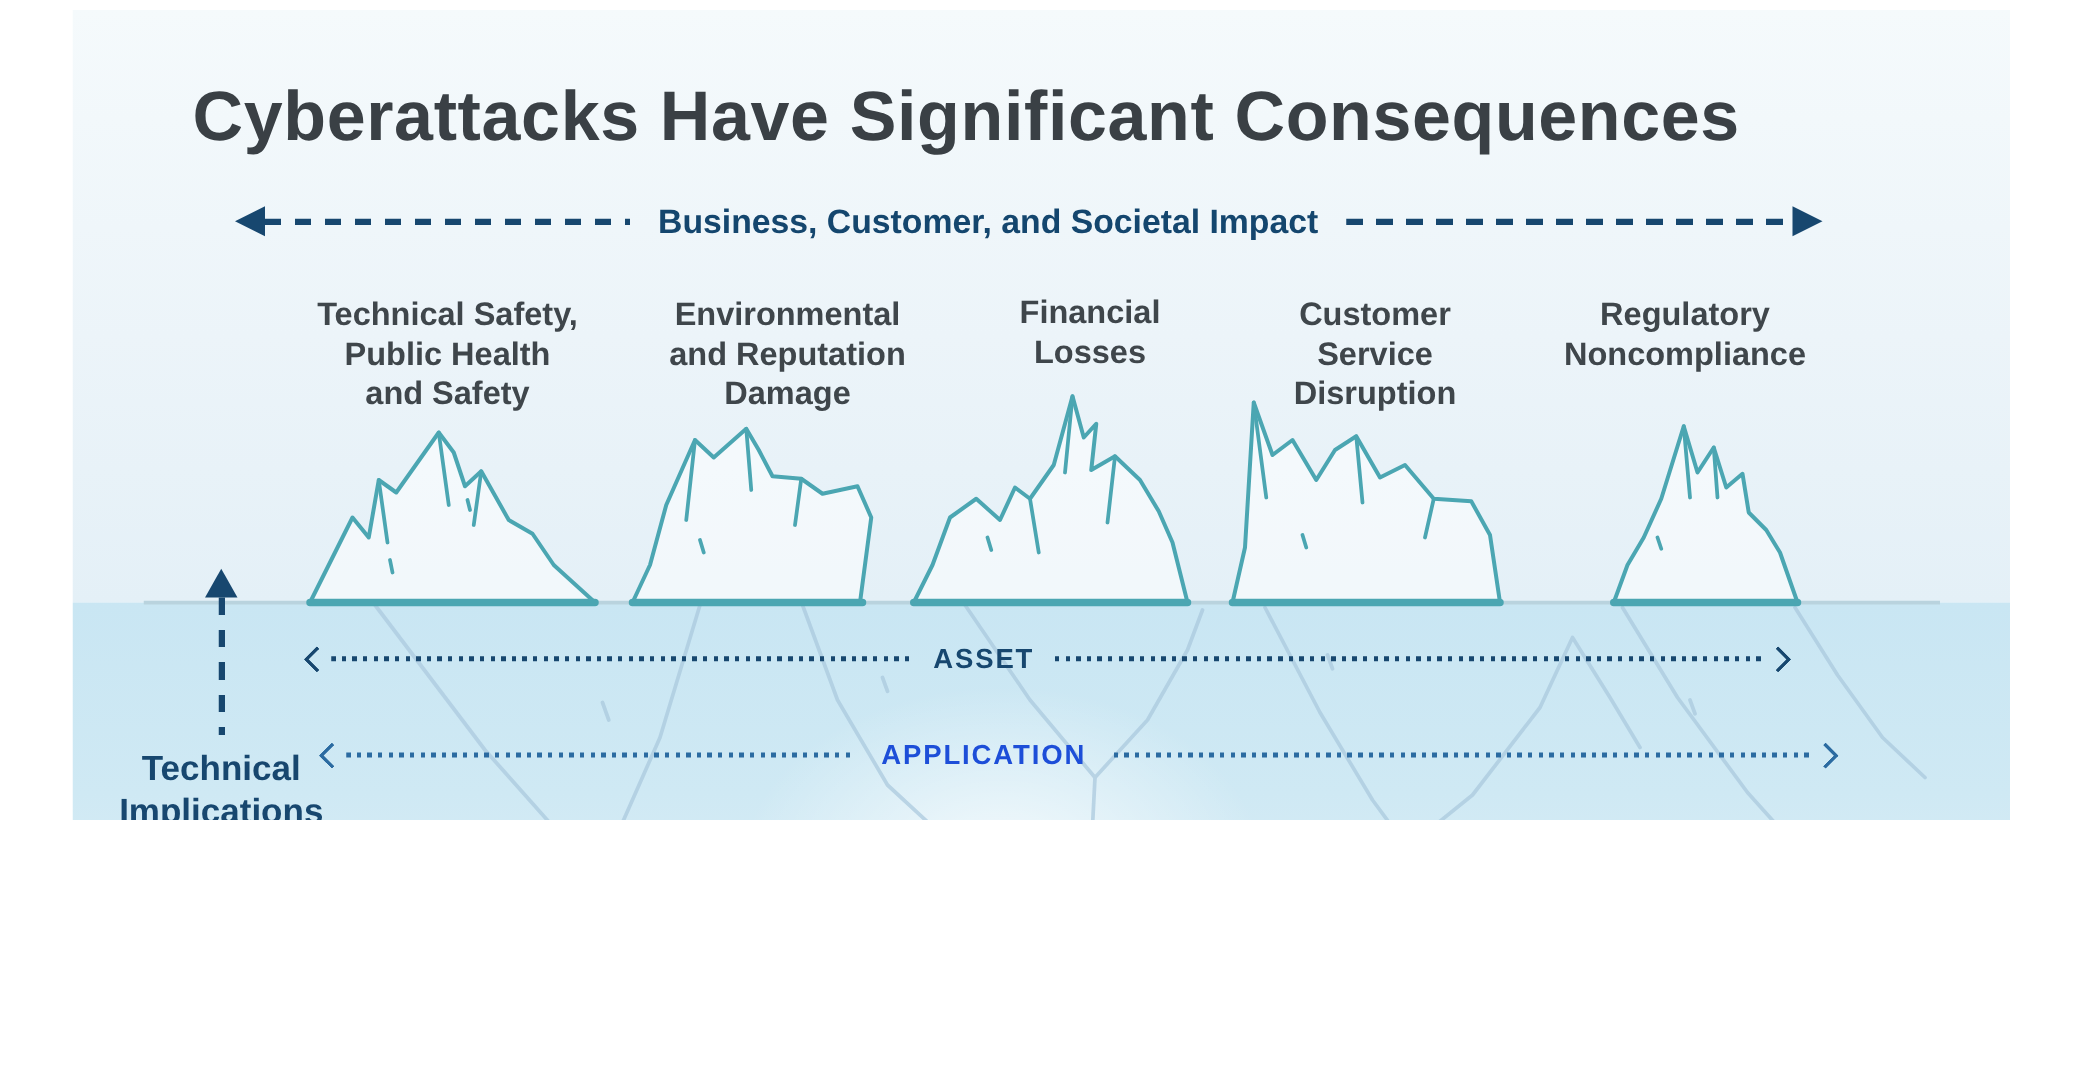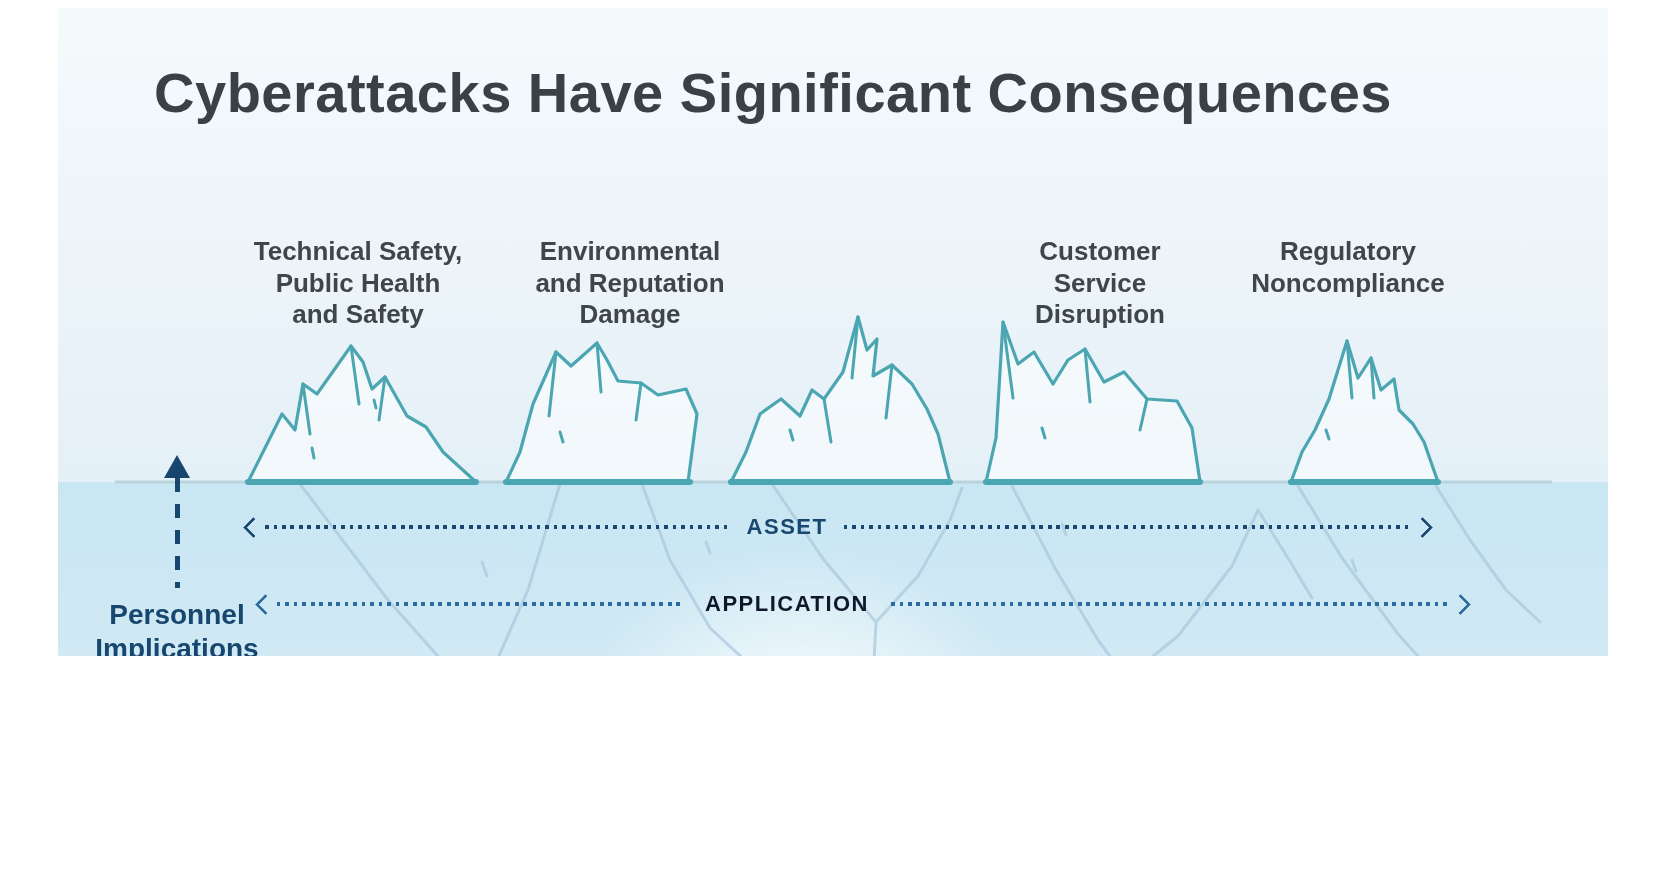--- a/index.html
+++ b/index.html
@@ -37,21 +37,21 @@
 
   
   .seg{position:absolute;height:26px;display:flex;align-items:center;gap:4px;}
   .dots{flex:1;height:4px;background:repeating-linear-gradient(90deg,var(--c) 0 3.5px,transparent 3.5px 8.5px);}
   .chev{flex:0 0 auto;width:12px;height:12px;border-left:3px solid var(--c);border-bottom:3px solid var(--c);border-radius:1px;}
   .chev-l{transform:rotate(45deg);}
   .chev-r{transform:rotate(225deg);}
   .layer-label{position:absolute;transform:translate(-50%,-50%);white-space:nowrap;
                font-size:22px;font-weight:700;letter-spacing:1.5px;}
   .navy{--c:#17476f;color:#17476f;}
-  .blue{--c:#2b6ba1;color:#0f172a;}
+  .blue{--c:#2b6ba1;color:#1d4ed8;}
   .green{--c:#1e7d33;color:#1e7d33;}
 
   
   .tech-axis{position:absolute;left:177px;top:455px;height:373px;width:250px;
              transform:translateX(-50%);display:flex;flex-direction:column;align-items:center;}
   .vtri{width:0;height:0;flex:0 0 auto;}
   .vtri-up{border-left:13px solid transparent;border-right:13px solid transparent;border-bottom:23px solid #17476f;}
   .vtri-down{border-left:13px solid transparent;border-right:13px solid transparent;border-top:23px solid #17476f;}
   .vdash{width:5px;background:repeating-linear-gradient(180deg,#17476f 0 14px,transparent 14px 26px);}
   .vdash.s1{flex:0.85;}
@@ -106,27 +106,36 @@
         <path d="M858,317 L852,378 M824,399 L831,442 M892,365 L886,418 M790,430 l3,10"></path>
         <path d="M1003,322 L1013,398 M1085,349 L1090,402 M1147,399 L1140,430 M1042,428 l3,10"></path>
         <path d="M1347,341 L1352,398 M1371,358 L1374,398 M1326,430 l3,9"></path>
       </g>
       <path stroke-width="6" d="M248,482 H476 M506,482 H690 M731,482 H950 M986,482 H1200 M1291,482 H1438"></path>
     </g>
   </svg>
 
   <h1 class="title">Cyberattacks Have Significant Consequences</h1>
 
+  <div class="impact-arrow">
+    <span class="tri tri-left"></span>
+    <span class="impact-dash l"></span>
+    <span class="impact-label">Business, Customer, and Societal Impact</span>
+    <span class="impact-dash r"></span>
+    <span class="tri tri-right"></span>
+  </div>
 
   <div class="cons c1">Technical Safety,
 Public Health
 and Safety</div>
   <div class="cons c2">Environmental
 and Reputation
 Damage</div>
+  <div class="cons c3">Financial
+Losses</div>
   <div class="cons c4">Customer
 Service
 Disruption</div>
   <div class="cons c5">Regulatory
 Noncompliance</div>
 
   <div class="seg navy" style="left:246px;top:514px;width:482px;">
     <span class="chev chev-l"></span>
     <span class="dots"></span>
   </div>
@@ -162,19 +171,19 @@
   </div>
   <span class="layer-label green" style="left:787px;top:758px;">ASSET</span>
   <div class="seg green" style="left:838px;top:745px;width:248px;">
     <span class="dots"></span>
     <span class="chev chev-r"></span>
   </div>
 
   <div class="tech-axis">
     <span class="vtri vtri-up"></span>
     <span class="vdash s1"></span>
-    <div class="tech-label">Personnel
+    <div class="tech-label">Technical
 Implications</div>
     <span class="vdash s2"></span>
     <span class="vtri vtri-down"></span>
   </div>
 
 </div>
 
 </body></html>

